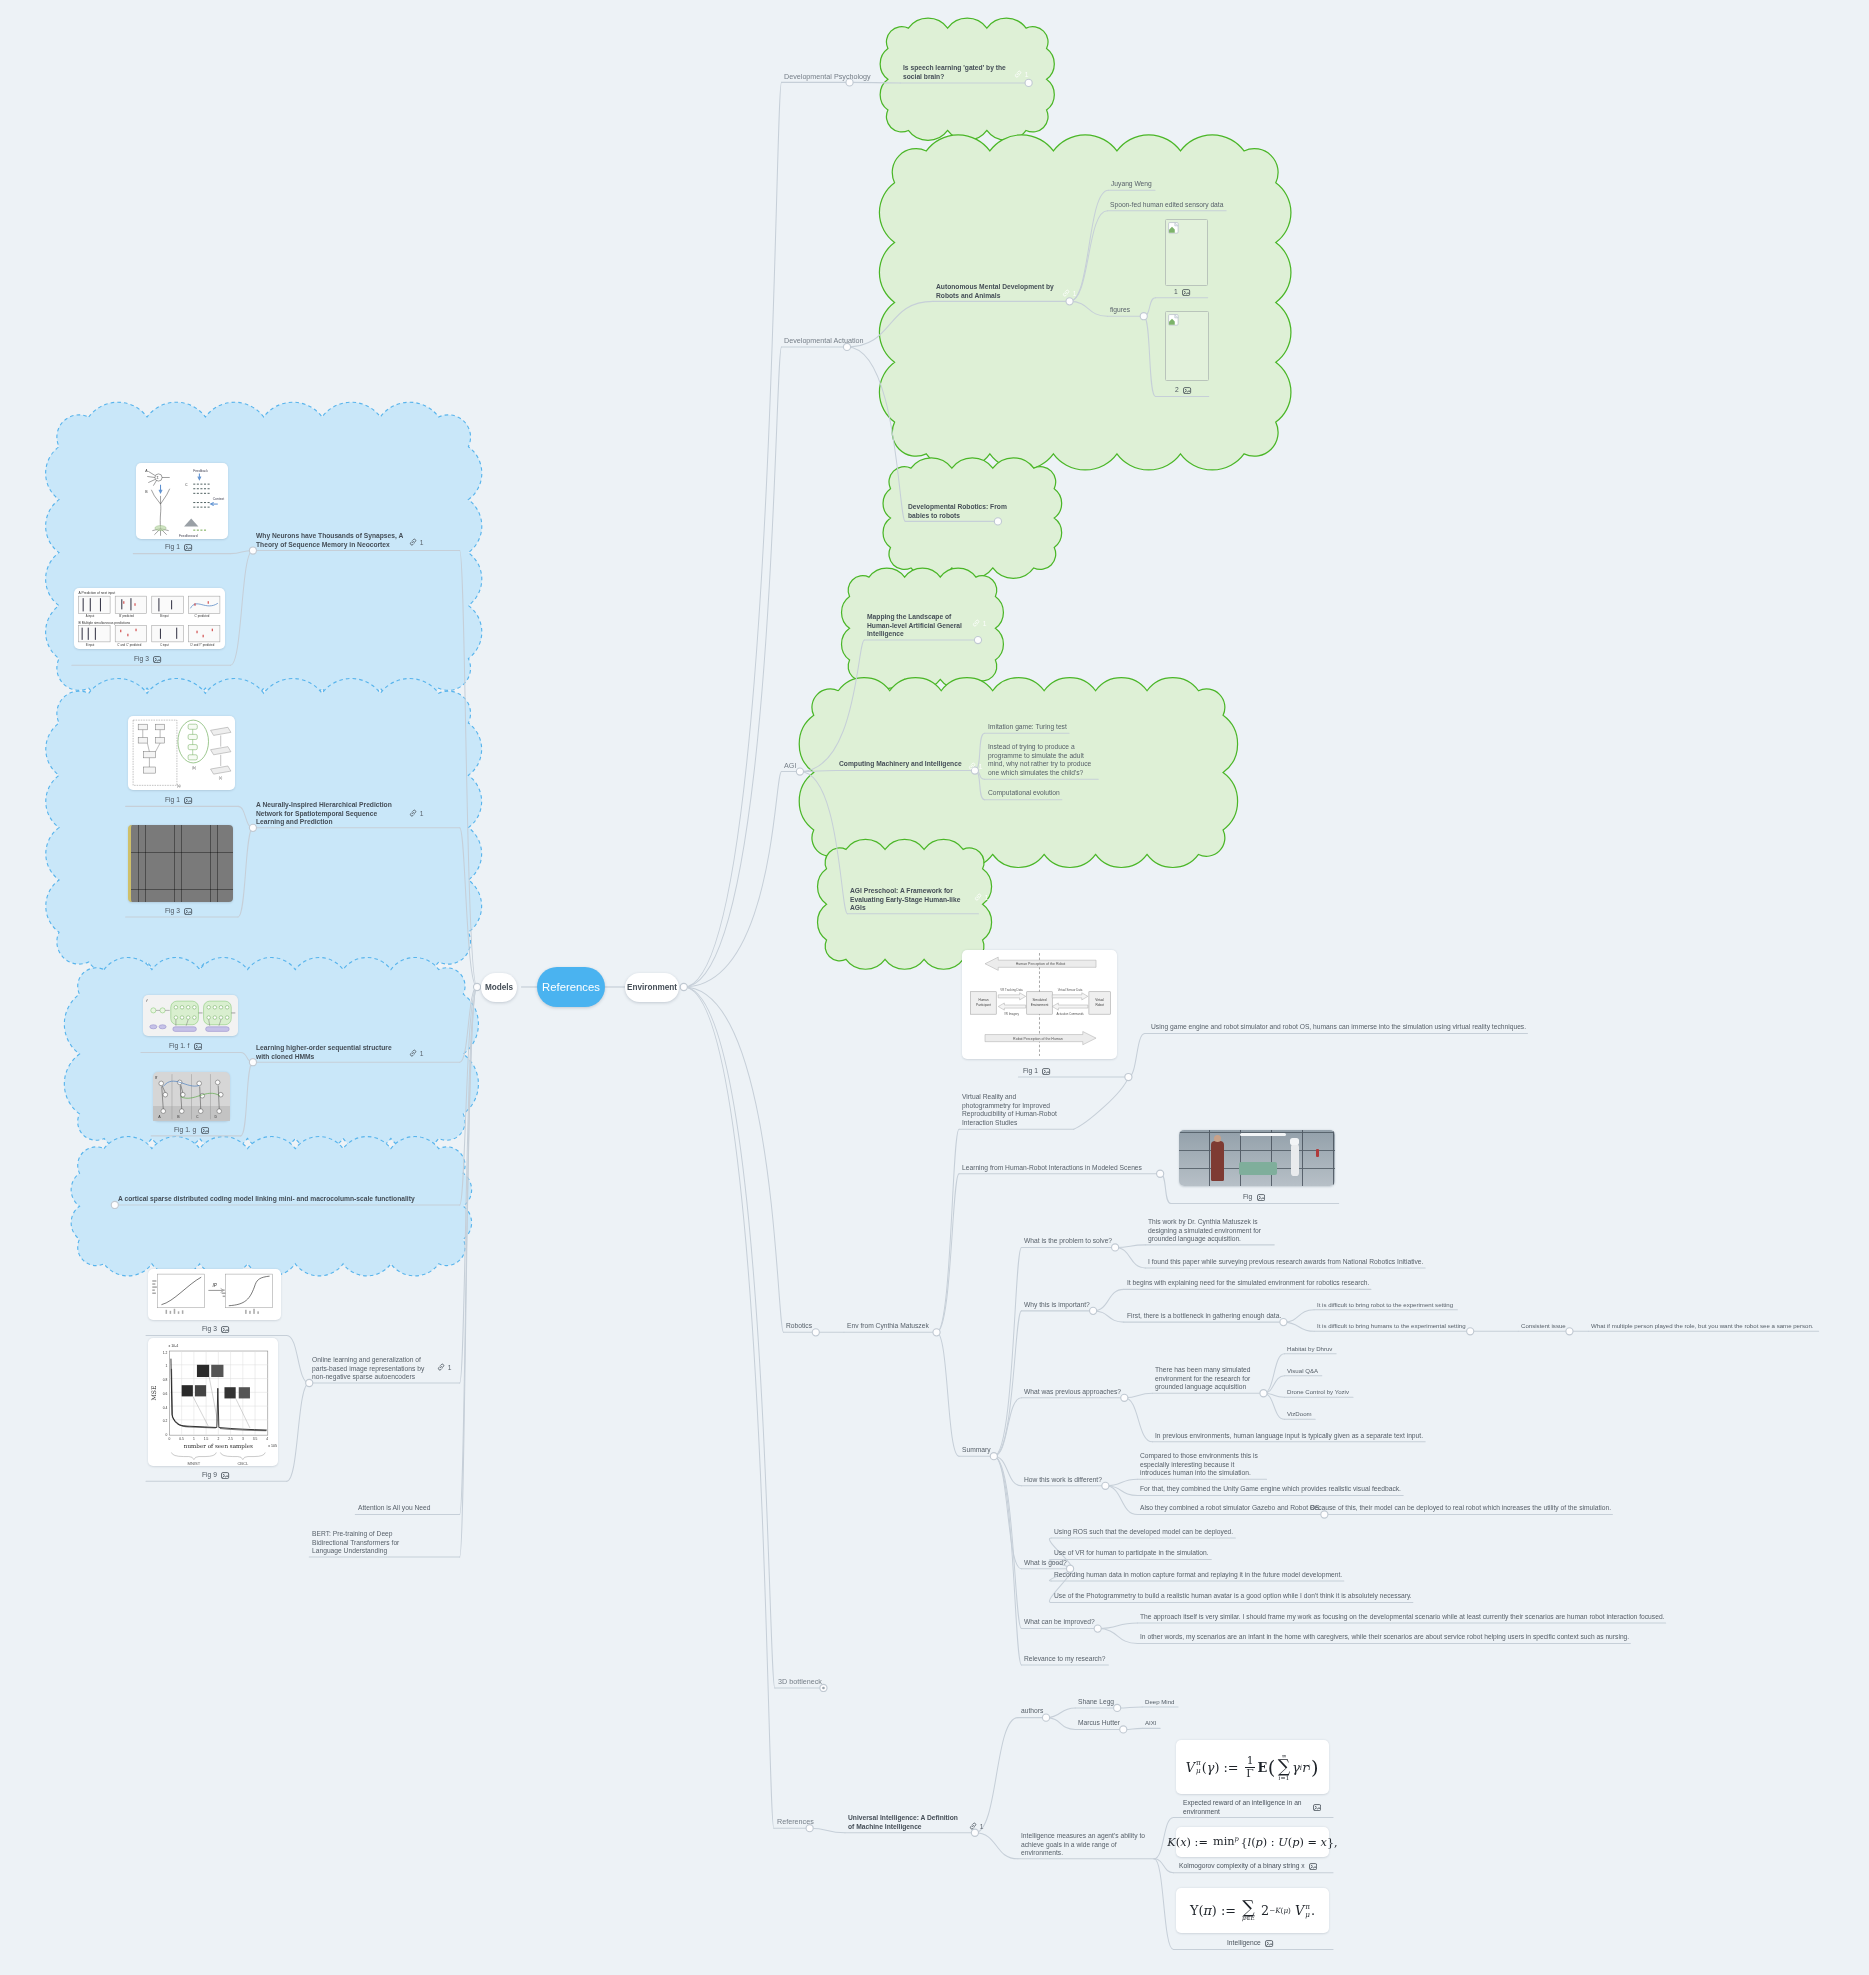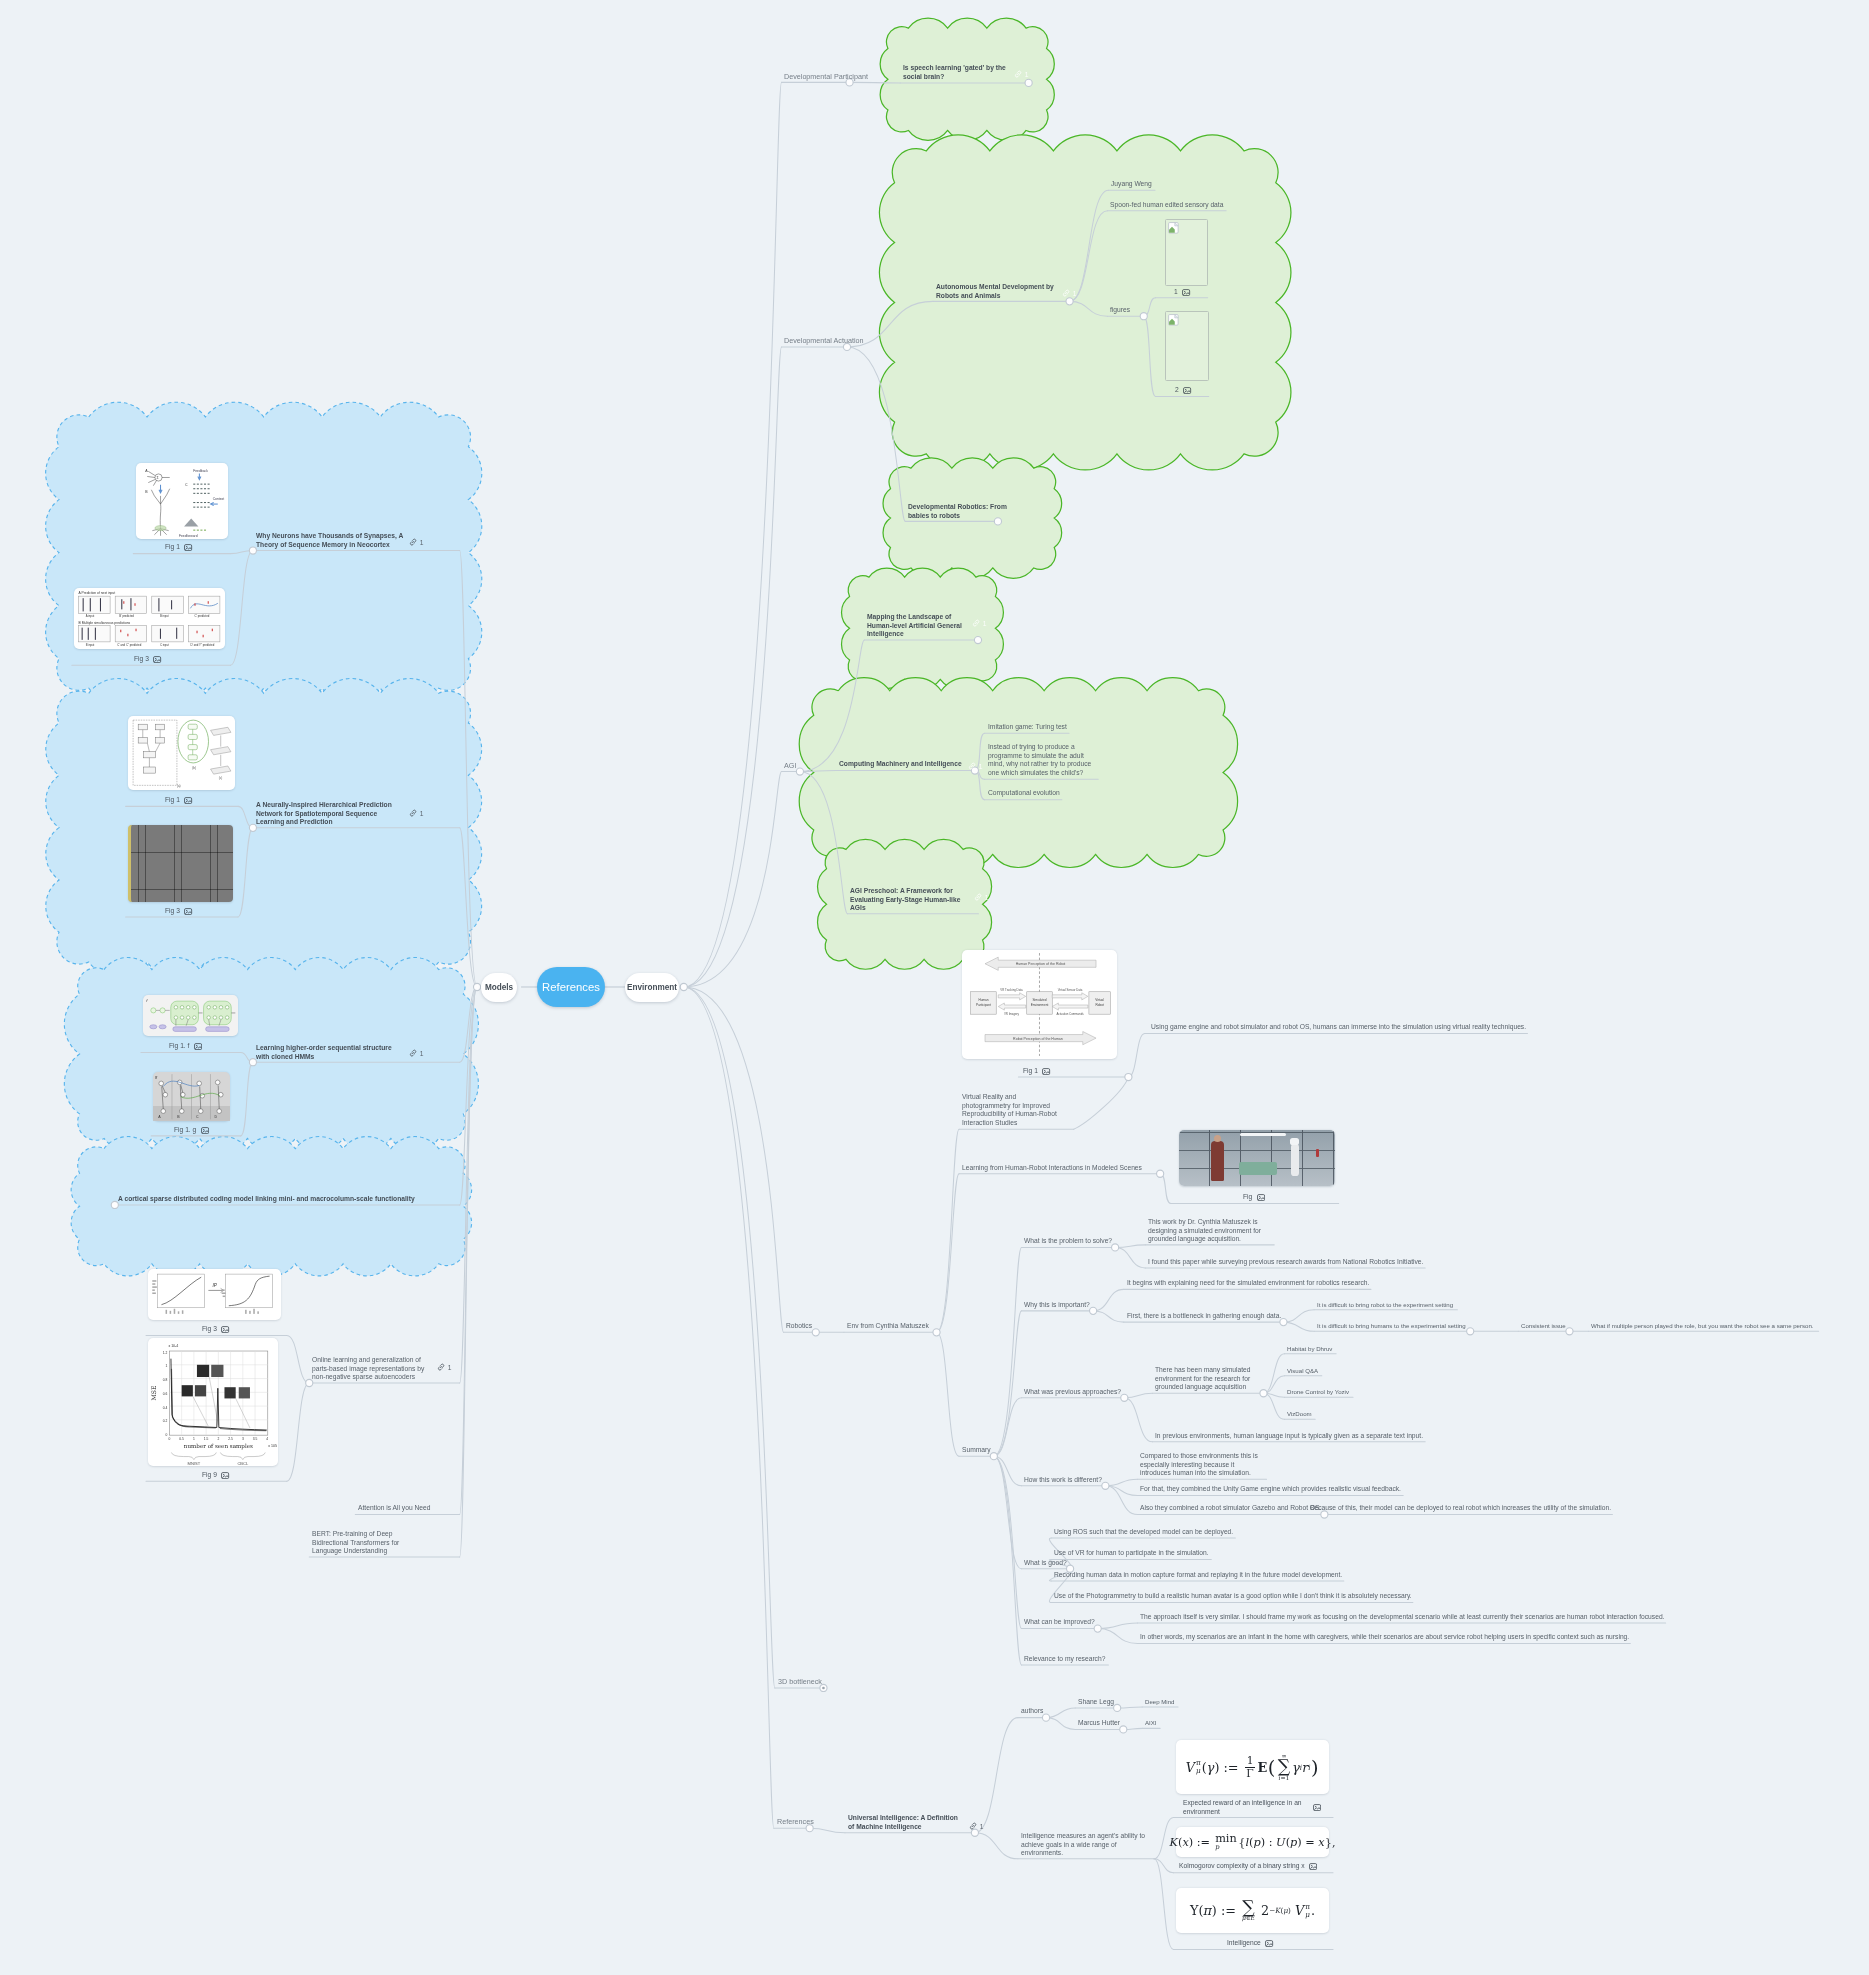--- a/index.html
+++ b/index.html
@@ -41,21 +41,21 @@
      box-shadow:0 0.5px 2px rgba(40,60,80,.15);}
   .formula{position:absolute;inset:0;display:flex;align-items:center;justify-content:center;
      font-family:"DejaVu Serif","Liberation Serif",serif;font-size:12.8px;color:#1d2228;}
   .formula i{font-style:italic;}
   .formula .stack{display:inline-flex;flex-direction:column;align-items:flex-start;font-size:7.2px;line-height:1.05;margin:0 1px;}
   .formula .frac{display:inline-flex;flex-direction:column;align-items:center;font-size:10.7px;line-height:1.1;margin:0 2px;vertical-align:middle;}
   .formula .frac span:first-child{border-bottom:1px solid #1d2228;padding:0 2px;}
   .formula .sum{display:inline-flex;flex-direction:column;align-items:center;font-size:6.1px;line-height:1;margin:0 2px;}
   .formula .sum .sig{font-size:17.4px;line-height:.9;}
   .formula .big{font-size:19.4px;font-weight:300;margin:0 0.5px;}
-  .formula .minp{display:inline-flex;flex-direction:column;align-items:flex-start;line-height:1;margin:0 1.5px;}
+  .formula .minp{display:inline-flex;flex-direction:row;align-items:flex-start;line-height:1;margin:0 1.5px;}
   .formula .minp .mp{font-size:6.7px;}
   .formula sup,.formula sub{font-size:7.2px;}
 </style>
 </head>
 <body>
 
 <div id="cv">
 <svg id="bg" class="layer" width="1870" height="1975" viewBox="0 0 3654 3860">
       <path d="M 173 815 a 70.67999999999999 70.67999999999999 0 0 1 114 0 a 70.67999999999999 70.67999999999999 0 0 1 114 0 a 70.67999999999999 70.67999999999999 0 0 1 114 0 a 70.67999999999999 70.67999999999999 0 0 1 114 0 a 70.67999999999999 70.67999999999999 0 0 1 114 0 a 70.67999999999999 70.67999999999999 0 0 1 114 0 a 43.5 43.5 0 0 1 58 58 a 64.17 64.17 0 0 1 0 103.5 a 64.17 64.17 0 0 1 0 103.5 a 64.17 64.17 0 0 1 0 103.5 a 64.17 64.17 0 0 1 0 103.5 a 43.5 43.5 0 0 1 -58 58 a 70.67999999999999 70.67999999999999 0 0 1 -114 0 a 70.67999999999999 70.67999999999999 0 0 1 -114 0 a 70.67999999999999 70.67999999999999 0 0 1 -114 0 a 70.67999999999999 70.67999999999999 0 0 1 -114 0 a 70.67999999999999 70.67999999999999 0 0 1 -114 0 a 70.67999999999999 70.67999999999999 0 0 1 -114 0 a 43.5 43.5 0 0 1 -58 -58 a 64.17 64.17 0 0 1 0 -103.5 a 64.17 64.17 0 0 1 0 -103.5 a 64.17 64.17 0 0 1 0 -103.5 a 64.17 64.17 0 0 1 0 -103.5 a 43.5 43.5 0 0 1 58 -58 Z" fill="#c9e7f9" stroke="#58b4ec" stroke-width="2.2" stroke-dasharray="7 6"></path>
       <path d="M 173 1355 a 70.67999999999999 70.67999999999999 0 0 1 114 0 a 70.67999999999999 70.67999999999999 0 0 1 114 0 a 70.67999999999999 70.67999999999999 0 0 1 114 0 a 70.67999999999999 70.67999999999999 0 0 1 114 0 a 70.67999999999999 70.67999999999999 0 0 1 114 0 a 70.67999999999999 70.67999999999999 0 0 1 114 0 a 43.5 43.5 0 0 1 58 58 a 63.394999999999996 63.394999999999996 0 0 1 0 102.25 a 63.394999999999996 63.394999999999996 0 0 1 0 102.25 a 63.394999999999996 63.394999999999996 0 0 1 0 102.25 a 63.394999999999996 63.394999999999996 0 0 1 0 102.25 a 43.5 43.5 0 0 1 -58 58 a 70.67999999999999 70.67999999999999 0 0 1 -114 0 a 70.67999999999999 70.67999999999999 0 0 1 -114 0 a 70.67999999999999 70.67999999999999 0 0 1 -114 0 a 70.67999999999999 70.67999999999999 0 0 1 -114 0 a 70.67999999999999 70.67999999999999 0 0 1 -114 0 a 70.67999999999999 70.67999999999999 0 0 1 -114 0 a 43.5 43.5 0 0 1 -58 -58 a 63.394999999999996 63.394999999999996 0 0 1 0 -102.25 a 63.394999999999996 63.394999999999996 0 0 1 0 -102.25 a 63.394999999999996 63.394999999999996 0 0 1 0 -102.25 a 63.394999999999996 63.394999999999996 0 0 1 0 -102.25 a 43.5 43.5 0 0 1 58 -58 Z" fill="#c9e7f9" stroke="#58b4ec" stroke-width="2.2" stroke-dasharray="7 6"></path>
@@ -725,21 +725,21 @@
           <path d="M5 6.8 3.4 8.4a2.6 2.6 0 0 0 3.7 3.7L8.7 10.5"></path>
           <path d="M10 8.2 11.6 6.6a2.6 2.6 0 0 0-3.7-3.7L6.3 4.5"></path>
         </svg>
       </i>
       <span>1</span>
     </div>
 
 <div class="nd" id="n-m-att" style="left:358px;top:1504px;">Attention is All you Need</div>
 <div class="nd w" id="n-m-bert" style="left:312px;top:1530px;width:118px;">BERT: Pre-training of Deep Bidirectional Transformers for Language Understanding</div>
 
-<div class="nd s14" id="n-dp" style="left:784px;top:72px;">Developmental Participant</div>
+<div class="nd s14" id="n-dp" style="left:784px;top:72px;">Developmental Psychology</div>
 <div class="nd b w" id="n-ga" style="left:903px;top:64px;width:107px;">Is speech learning 'gated' by the social brain?</div>
 <div class="lk wh" style="left:1014px;top:70px;">
       <i class="ic">
         <svg width="8.2" height="8.2" viewBox="0 0 15 15" fill="none" stroke="currentColor" stroke-width="1.7" stroke-linecap="round">
           <path d="M6.2 8.8 8.8 6.2"></path>
           <path d="M5 6.8 3.4 8.4a2.6 2.6 0 0 0 3.7 3.7L8.7 10.5"></path>
           <path d="M10 8.2 11.6 6.6a2.6 2.6 0 0 0-3.7-3.7L6.3 4.5"></path>
         </svg>
       </i>
       <span>1</span>

